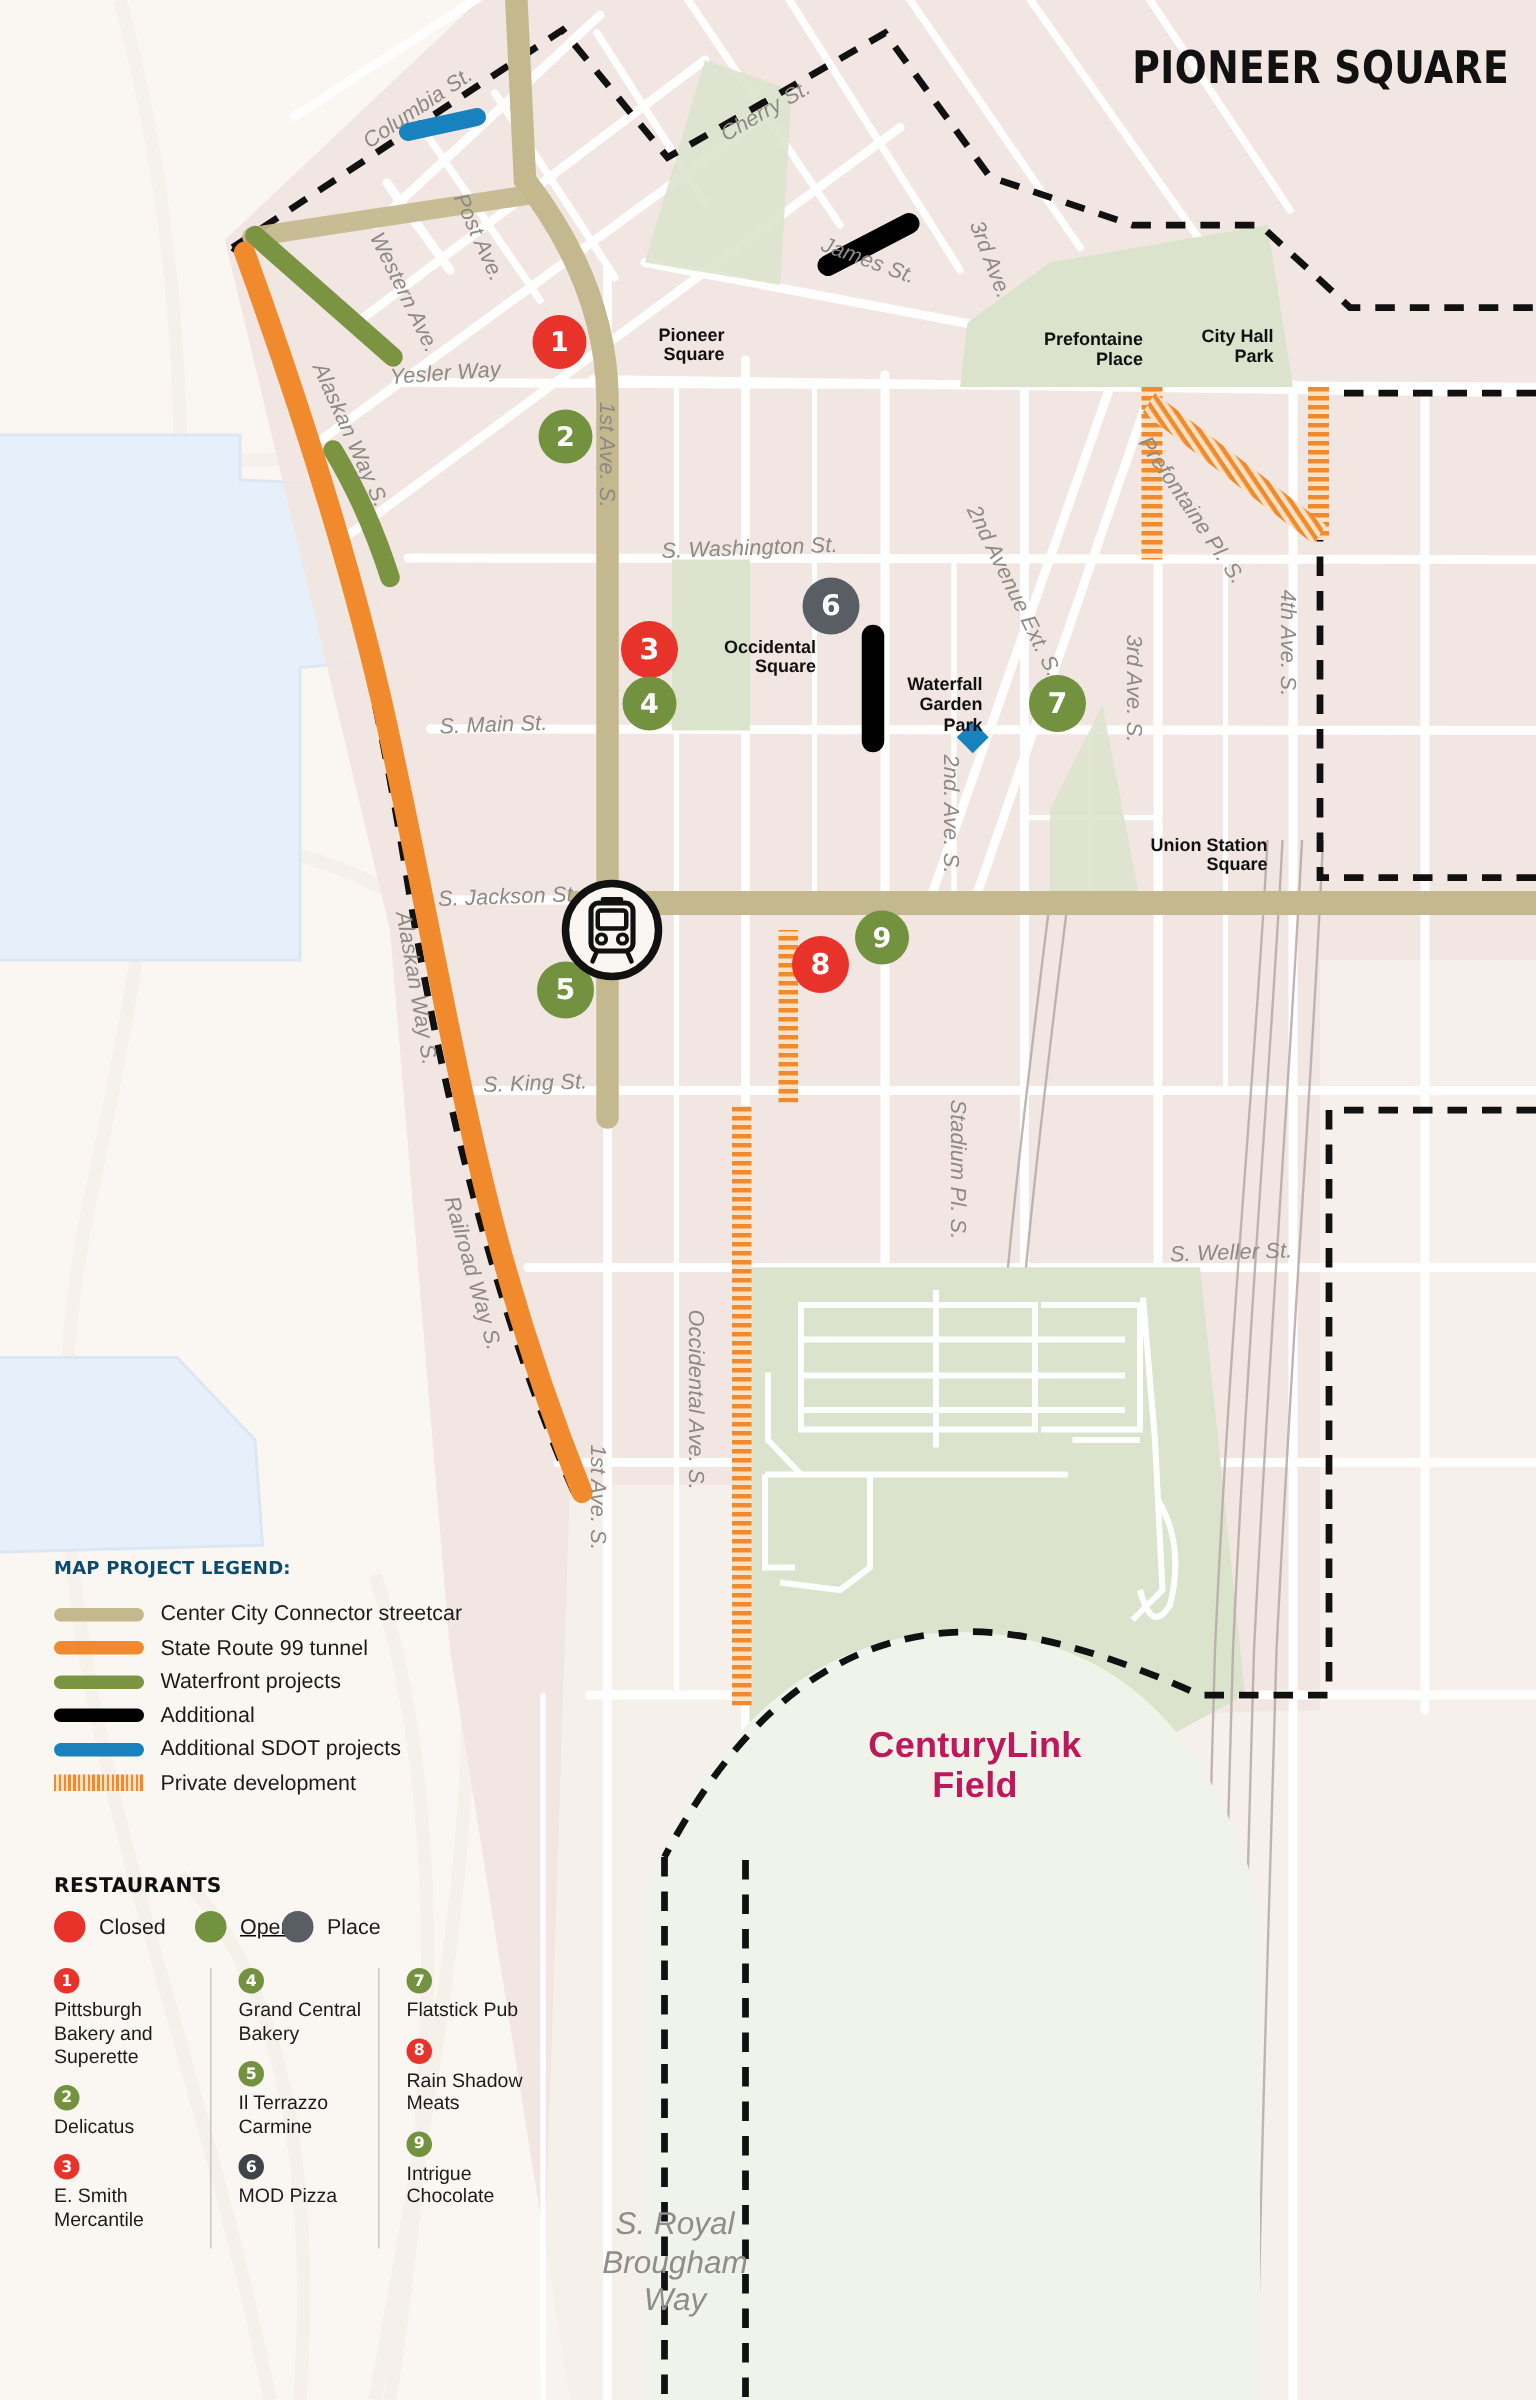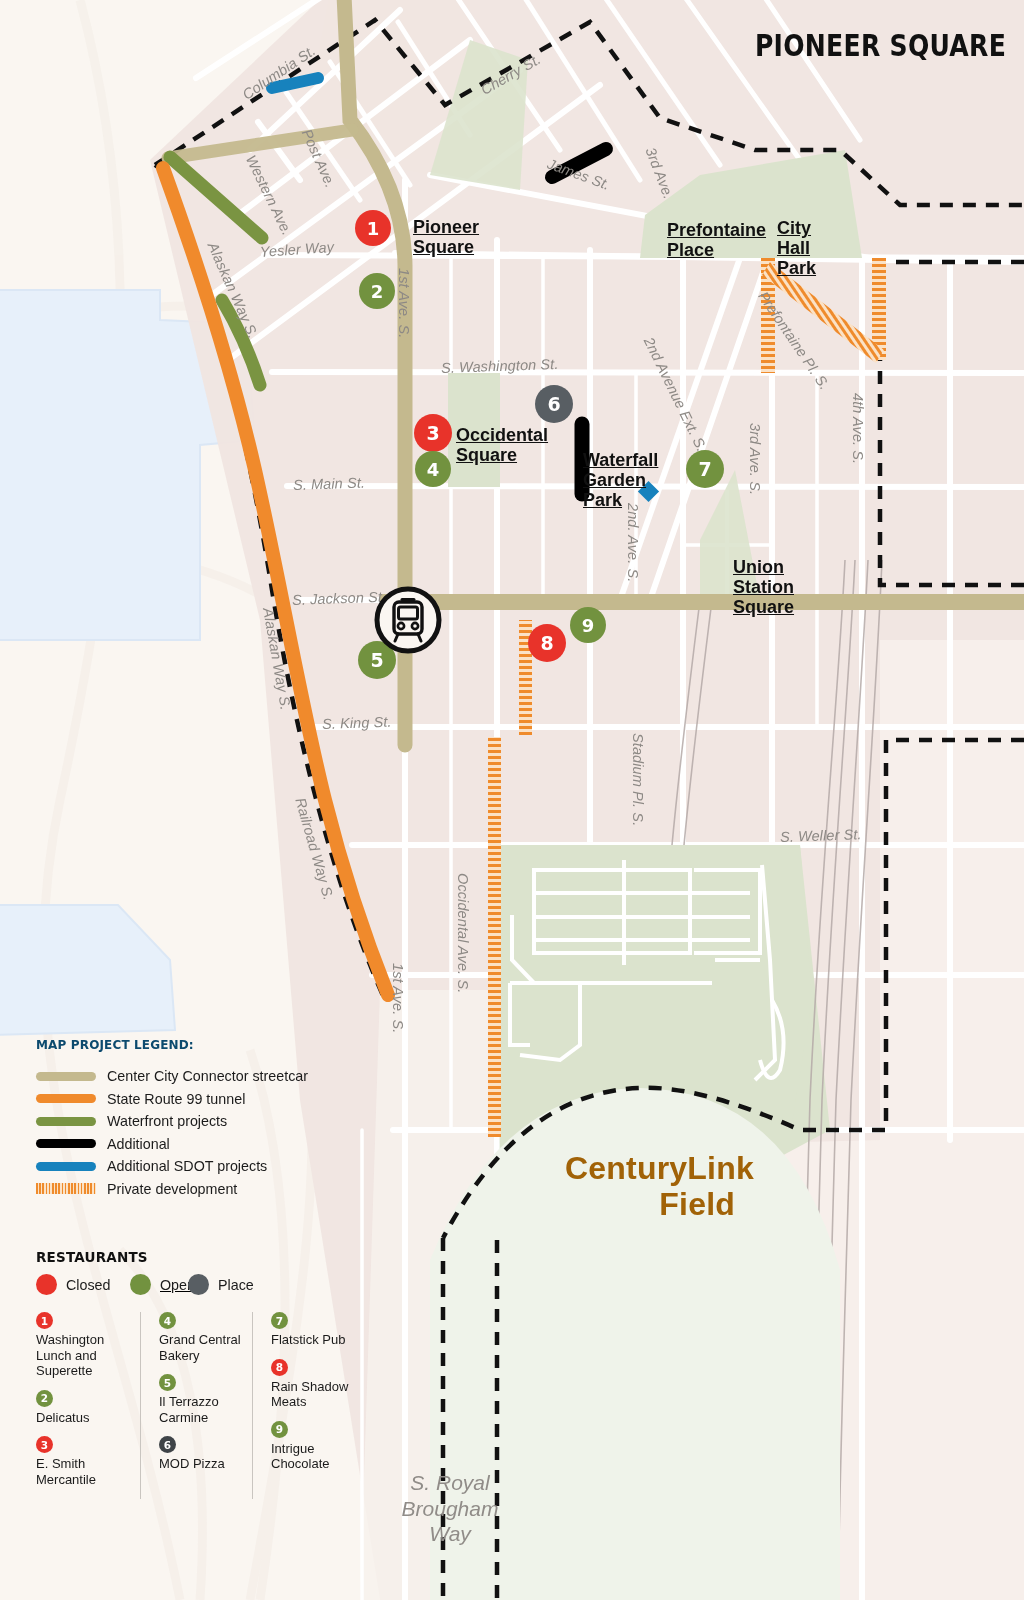--- a/index.html
+++ b/index.html
@@ -29,26 +29,26 @@
     margin-top:6px; font-size:14.5px; line-height:1.32; color:#1b1b1b;
   }
 
   
   .lbl{ position:absolute; z-index:25; white-space:nowrap; pointer-events:none;}
   .street{
     font-style:italic; color:#8d8985; font-size:14.5px; font-weight:400;
     letter-spacing:.1px;
   }
   .place{
-    font-weight:bold; color:#111; font-size:18px; line-height:1.12;
-    text-align:left; white-space:normal;text-decoration:underline;
+    font-weight:bold; color:#111; font-size:12px; line-height:1.12;
+    text-align:right; white-space:normal;
   }
   .bigpark{
-    font-weight:bold; color:#a16207; font-size:32px; line-height:1.14;
-    text-align:right; white-space:normal; letter-spacing:.2px;
+    font-weight:bold; color:#be185d; font-size:24px; line-height:1.14;
+    text-align:center; white-space:normal; letter-spacing:.2px;
   }
   .royal{
     font-style:italic; color:#908c88; font-size:21px; line-height:1.22;
     text-align:center; white-space:normal;
   }
 
   
   .pin{
     position:absolute; border-radius:50%; display:flex;
     align-items:center; justify-content:center;
@@ -436,21 +436,21 @@
         </div>
         <div class="status-item">
           <span class="dot" style="background: rgb(88, 94, 99);"></span>
           <span class="status-label">Place</span>
         </div>
       </div>
     <div class="rest-cols" id="rest-cols">
         <div class="rest-col">
           <div class="rest-item">
             <div class="rest-num red">1</div>
-            <div class="rest-name">Washington Lunch and Superette</div>
+            <div class="rest-name">Pittsburgh Bakery and Superette</div>
           </div>
           <div class="rest-item">
             <div class="rest-num green">2</div>
             <div class="rest-name">Delicatus</div>
           </div>
           <div class="rest-item">
             <div class="rest-num red">3</div>
             <div class="rest-name">E. Smith Mercantile</div>
           </div>
         </div>

